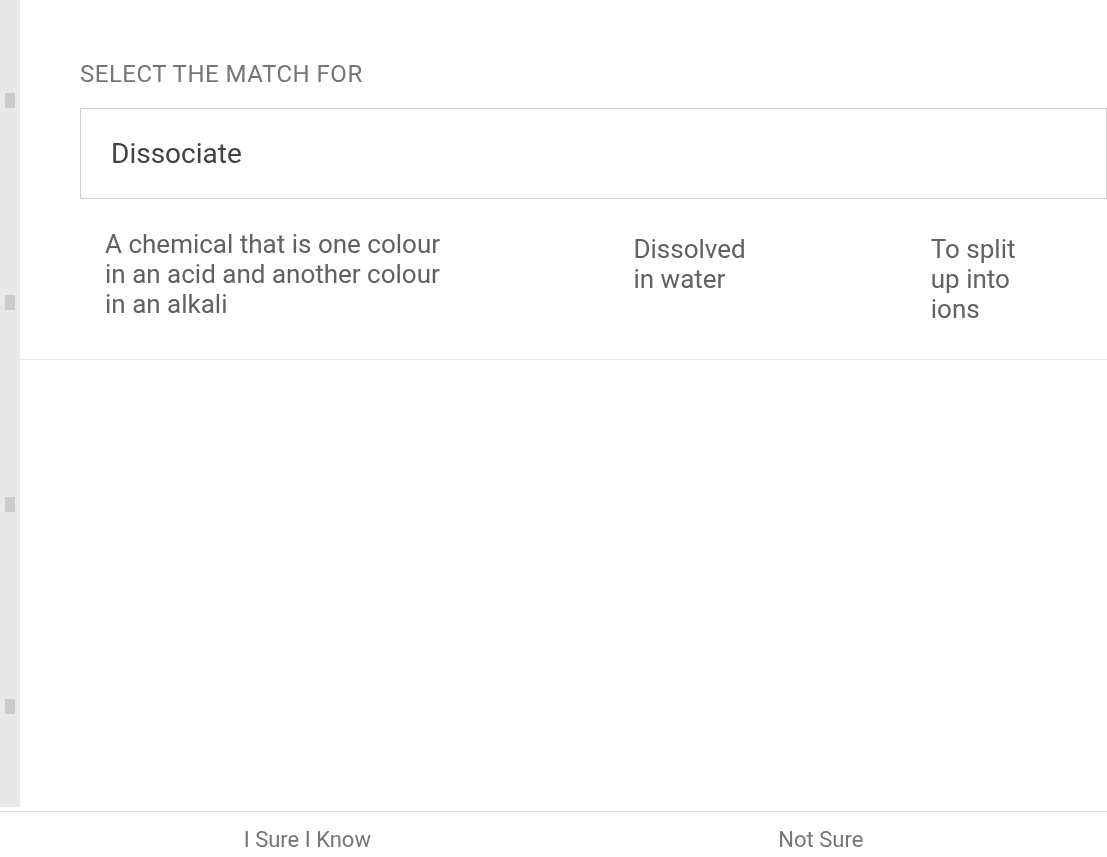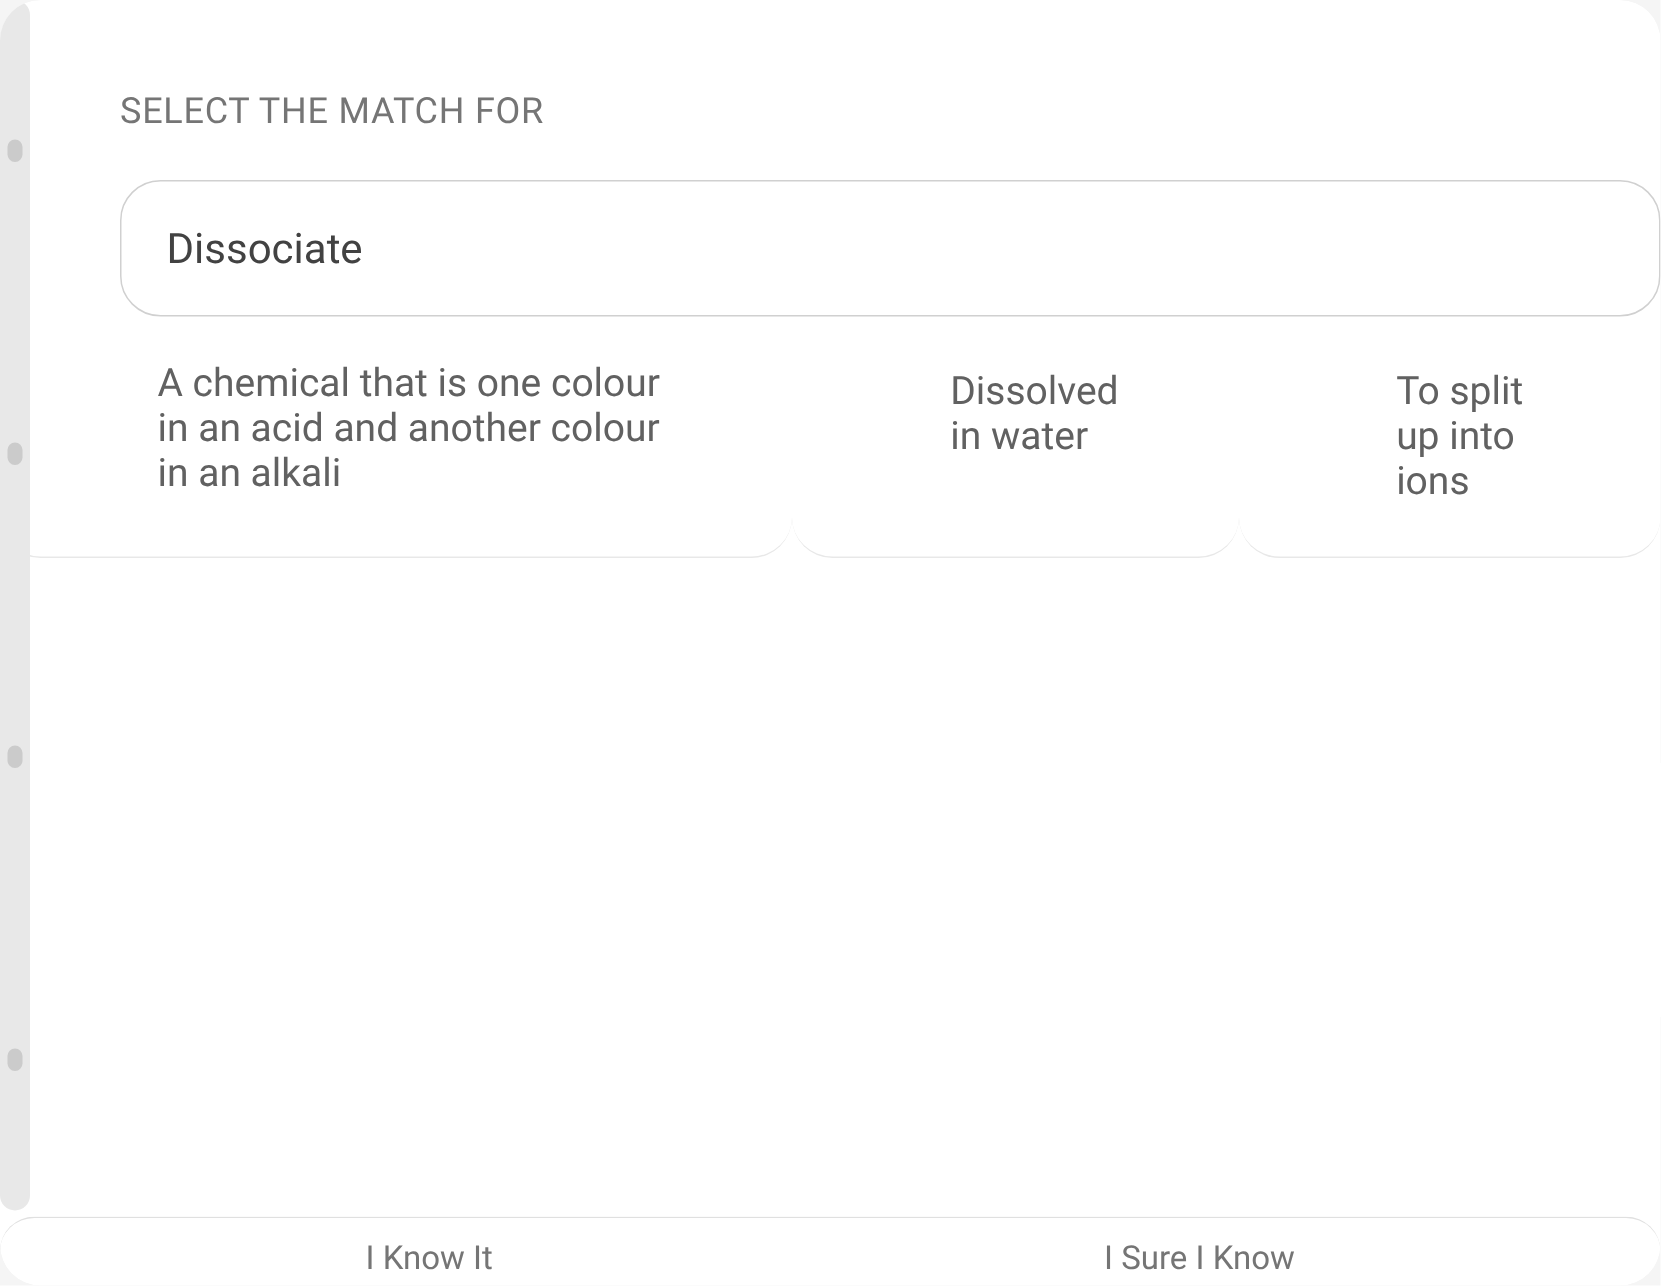--- a/index.html
+++ b/index.html
@@ -1,19 +1,18 @@
 <!DOCTYPE html>
 <html><head>
   <meta charset="utf-8">
   <style>
     * {
       margin: 0;
       padding: 0;
       box-sizing: border-box;
-      border-radius: 27px;
     }
     body {
       font-family: -apple-system, BlinkMacSystemFont, 'Segoe UI', Roboto, Helvetica, Arial, sans-serif;
       background: #f5f5f5;
       width: 1107px;
       height: 857px;
       overflow: hidden;
       position: relative;
     }
     .main-container {
@@ -26,21 +25,21 @@
     }
     .section-label {
       font-size: 24px;
       color: #757575;
       letter-spacing: 0.5px;
       padding: 20px 80px 20px 80px;
       font-weight: 400;
     }
     .term-box {
       border: 1px solid #d0d0d0;
-      margin: 12px 0 0 80px;
+      margin: 0 0 0 80px;
       padding: 28px 30px;
       background: #ffffff;
     }
     .term-text {
       font-size: 28px;
       color: #424242;
       font-weight: 400;
     }
     .options-label {
       font-size: 24px;
@@ -122,15 +121,15 @@
 
   <div class="options-list">
     <div class="option-item">A chemical that is one colour in an acid and another colour in an alkali</div>
     <div class="option-item">Dissolved in water</div>
     <div class="option-item">To split up into ions</div>
   </div>
 
 </div>
 
 <div class="bottom-bar">
-  <div class="confidence-btn">I Know It</div>
   <div class="confidence-btn">I Sure I Know</div>
+  <div class="confidence-btn">Not Sure</div>
 </div>
 
 </body></html>

